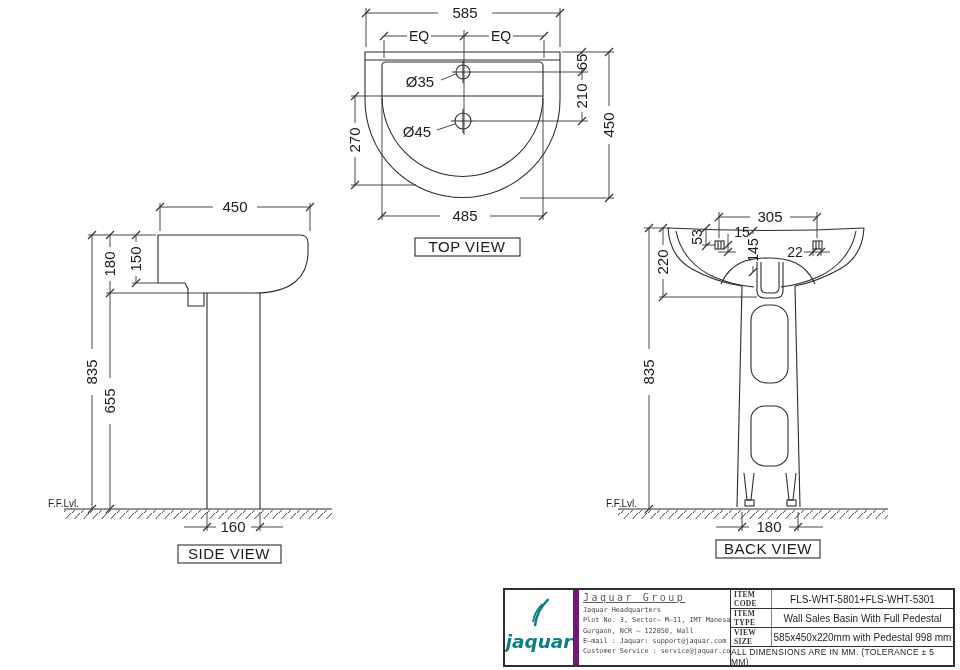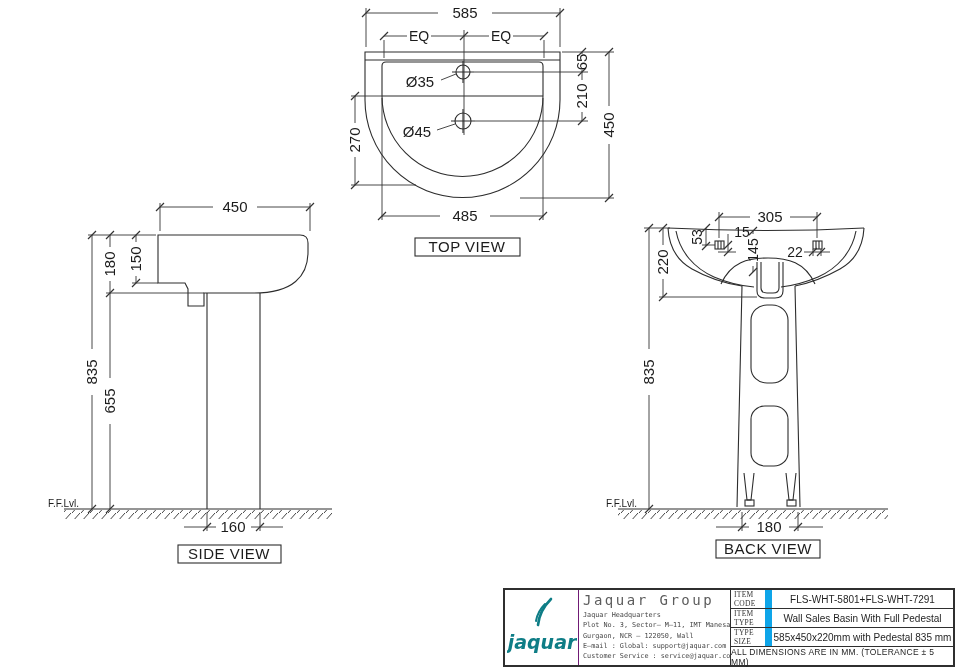--- a/index.html
+++ b/index.html
@@ -7,34 +7,34 @@
          font-family:"Liberation Sans",sans-serif;}
   svg text{fill:#1c1c1c;font-family:"Liberation Sans",sans-serif;}
   .dimtxt{font-size:15px;}
   .dimtxt-s{font-size:14px;}
   .holetxt{font-size:15px;}
   .fflvl{font-size:10px;}
   .viewlbl{font-size:15px;letter-spacing:.5px;}
   
   .tb{position:absolute;left:503px;top:588px;width:452px;height:79px;
       border:2px solid #2f2f2f;display:flex;background:#fff;box-sizing:border-box;}
-  .tb-logo{width:74px;border-right:1px solid #701a75;display:flex;align-items:center;
+  .tb-logo{width:74px;border-right:6px solid #701a75;display:flex;align-items:center;
            justify-content:center;box-sizing:border-box;}
   .tb-addr{width:152px;border-right:1px solid #2f2f2f;box-sizing:border-box;
            padding:2px 3px 0 4px;overflow:hidden;}
-  .tb-company{font-family:"DejaVu Sans Mono",monospace;font-size:14px;letter-spacing:2.5px;
-              color:#5c5c5c;white-space:nowrap;margin:0 0 2px 0;}
+  .tb-company{font-family:"DejaVu Sans Mono",monospace;font-size:10px;letter-spacing:2.5px;
+              color:#5c5c5c;white-space:nowrap;margin:0 0 2px 0;text-decoration:underline;}
   .tb-line{font-family:"DejaVu Sans Mono",monospace;font-size:6.8px;color:#474747;
            line-height:1.52;white-space:nowrap;}
   .tb-table{flex:1;display:flex;flex-direction:column;box-sizing:border-box;}
   .tb-row{display:flex;border-bottom:1px solid #2f2f2f;height:19px;box-sizing:border-box;}
   .tb-row:last-child,.tb-note{border-bottom:none;}
-  .tb-label{width:41px;border-right:7px solid #0ea5e9;box-sizing:border-box;
+  .tb-label{width:41px;border-right:1px solid #0ea5e9;box-sizing:border-box;
             font-family:"Liberation Serif",serif;font-size:7.5px;letter-spacing:.3px;color:#333;
-            display:flex;align-items:center;padding-left:3px;}
+            display:flex;align-items:center;padding-left:3px;font-weight:bold;}
   .tb-value{flex:1;display:flex;align-items:center;justify-content:center;
             font-size:10px;color:#1f1f1f;white-space:nowrap;}
   .tb-note{flex:1;display:flex;align-items:center;justify-content:center;
            font-size:8.5px;letter-spacing:.3px;color:#1f1f1f;}
 </style>
 </head>
 <body>
 
 <div id="stage">
 
@@ -202,35 +202,35 @@
           <path stroke-width="2" d="M38,11 C33,16 30,22 29,28"></path>
         </g>
         <text x="35" y="56" text-anchor="middle" style="fill:#0e7d86;font-family:'DejaVu Sans',sans-serif;font-style:italic;font-weight:bold;font-size:19px;">jaquar</text>
       </svg>
     </div>
     <div class="tb-addr">
       <div class="tb-company">Jaquar Group</div>
       <div class="tb-line">Jaquar Headquarters</div>
       <div class="tb-line">Plot No. 3, Sector– M–11, IMT Manesar</div>
       <div class="tb-line">Gurgaon, NCR – 122050, Wall</div>
-      <div class="tb-line">E–mail : Global: support@jaquar.com</div>
+      <div class="tb-line">E–mail : Jaquar: support@jaquar.com</div>
       <div class="tb-line">Customer Service : service@jaquar.com</div>
     </div>
     <div class="tb-table">
       <div class="tb-row">
         <div class="tb-label">ITEM CODE</div>
-        <div class="tb-value">FLS-WHT-5801+FLS-WHT-7291</div>
+        <div class="tb-value">FLS-WHT-5801+FLS-WHT-5301</div>
       </div>
       <div class="tb-row">
         <div class="tb-label">ITEM TYPE</div>
         <div class="tb-value">Wall Sales Basin With Full Pedestal</div>
       </div>
       <div class="tb-row">
-        <div class="tb-label">TYPE SIZE</div>
-        <div class="tb-value">585x450x220mm with Pedestal 835 mm</div>
+        <div class="tb-label">VIEW SIZE</div>
+        <div class="tb-value">585x450x220mm with Pedestal 998 mm</div>
       </div>
       <div class="tb-row" style="flex:1;">
         <div class="tb-note">ALL DIMENSIONS ARE IN MM. (TOLERANCE ± 5 MM)</div>
       </div>
     </div>
   </div>
 
 </div>
 
 </body></html>

